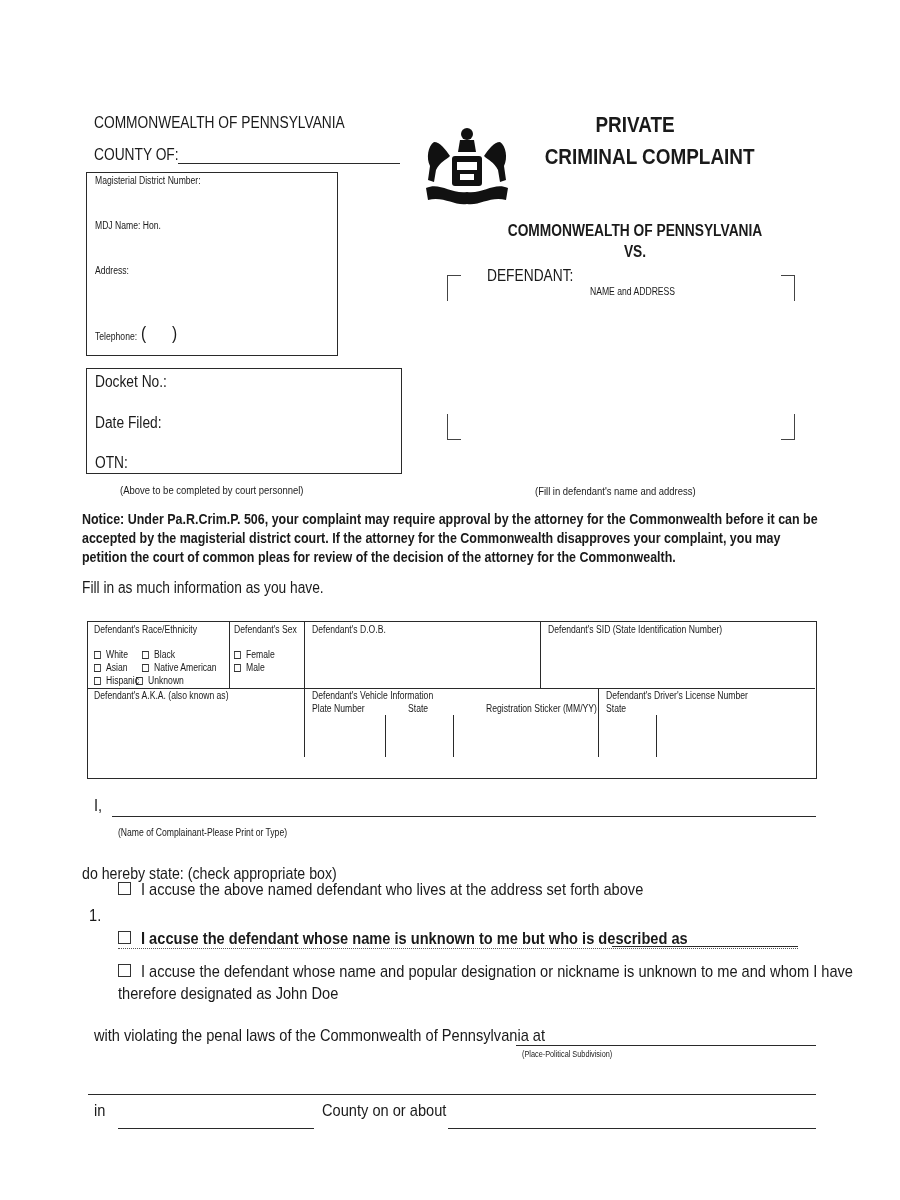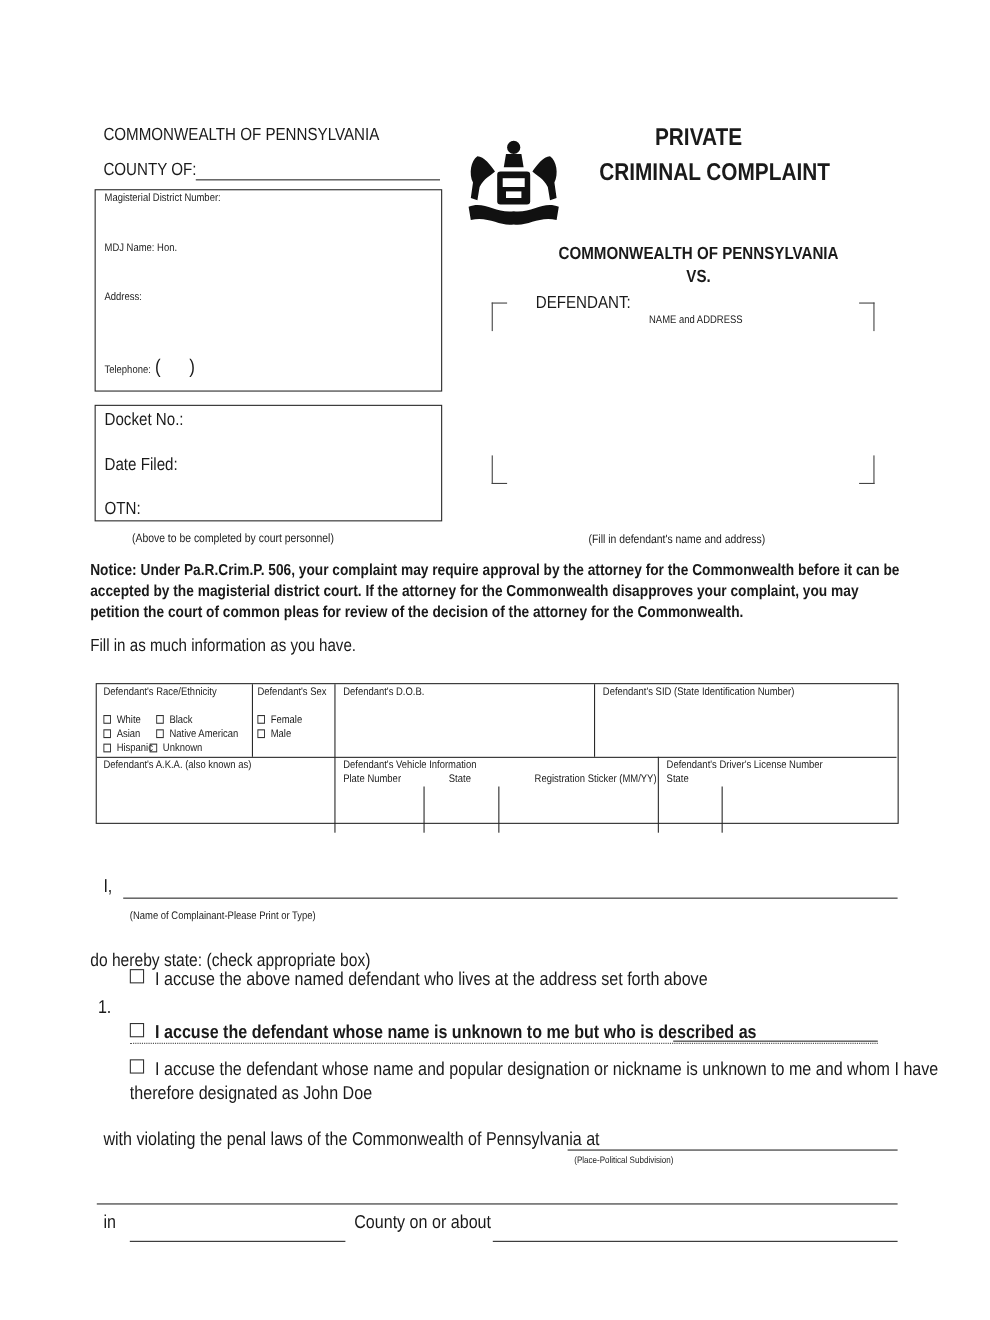--- a/index.html
+++ b/index.html
@@ -43,21 +43,21 @@
     <rect x="37" y="40" width="20" height="8" fill="#fff"></rect>
     <rect x="40" y="52" width="14" height="6" fill="#fff"></rect>
   </svg>
 </div>
 
 <div class="abs" style="left:530px;top:112px;width:210px;">
   <div class="title">PRIVATE</div>
   <div class="title" style="margin-top:6px;">CRIMINAL COMPLAINT</div>
 </div>
 
-<div class="box" style="left:86px;top:172px;width:316px;height:184px;">
+<div class="box" style="left:86px;top:172px;width:252px;height:184px;">
   <div class="abs n tiny" style="left:8px;top:2px;">Magisterial District Number:</div>
   <div class="abs n tiny" style="left:8px;top:47px;">MDJ Name: Hon.</div>
   <div class="abs n tiny" style="left:8px;top:92px;">Address:</div>
   <div class="abs n tiny" style="left:8px;top:158px;">Telephone:</div>
   <div class="abs n" style="left:54px;top:150px;font-size:18px;white-space:pre;">(      )</div>
 </div>
 
 <div class="box" style="left:86px;top:368px;width:316px;height:106px;">
   <div class="abs n med" style="left:8px;top:4px;">Docket No.:</div>
   <div class="abs n med" style="left:8px;top:45px;">Date Filed:</div>
@@ -74,21 +74,21 @@
 <div class="bracket" style="left:447px;top:275px;border-top-width:1.8px;border-left-width:1.8px;"></div>
 <div class="bracket" style="left:781px;top:275px;border-top-width:1.8px;border-right-width:1.8px;"></div>
 <div class="bracket" style="left:447px;top:414px;border-bottom-width:1.8px;border-left-width:1.8px;"></div>
 <div class="bracket" style="left:781px;top:414px;border-bottom-width:1.8px;border-right-width:1.8px;"></div>
 <div class="abs" style="left:462px;top:296px;width:318px;height:140px;"></div>
 <div class="abs n small" style="left:535px;top:485px;">(Fill in defendant's name and address)</div>
 
 <div class="abs notice" style="left:82px;top:510px;">Notice:  Under Pa.R.Crim.P. 506, your complaint may require approval by the attorney for the Commonwealth before it can be accepted by the magisterial district court.  If the attorney for the Commonwealth disapproves your complaint, you may petition the court of common pleas for review of the decision of the attorney for the Commonwealth.</div>
 <div class="abs body16" style="left:82px;top:579px;font-size:16px;">Fill in as much information as you have.</div>
 
-<div class="box" style="left:87px;top:621px;width:730px;height:128px;">
+<div class="box" style="left:87px;top:621px;width:730px;height:158px;">
 
   <div class="line" style="left:0;top:66px;width:727px;border-top-width:1.3px;"></div>
 
   <div class="vl" style="left:141px;top:0;height:66px;"></div>
   <div class="vl" style="left:216px;top:0;height:135px;"></div>
   <div class="vl" style="left:452px;top:0;height:66px;"></div>
 
   <div class="vl" style="left:510px;top:66px;height:69px;"></div>
   <div class="vl" style="left:297px;top:93px;height:42px;"></div>
   <div class="vl" style="left:365px;top:93px;height:42px;"></div>

